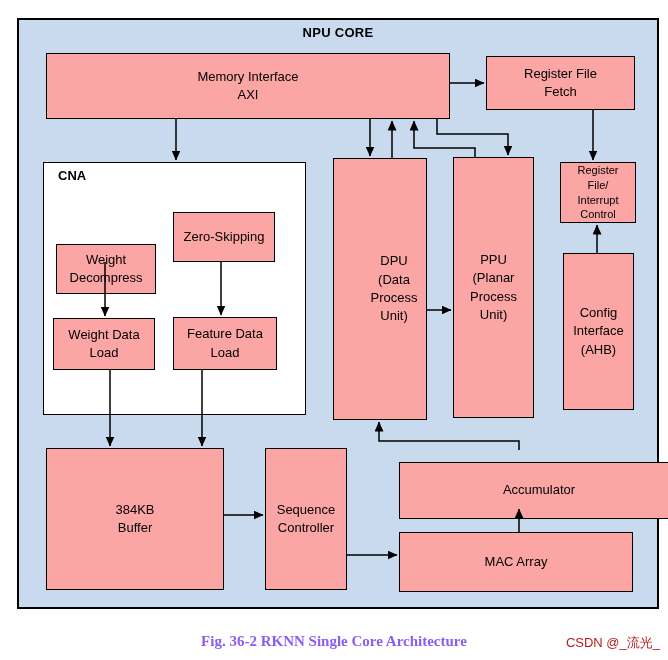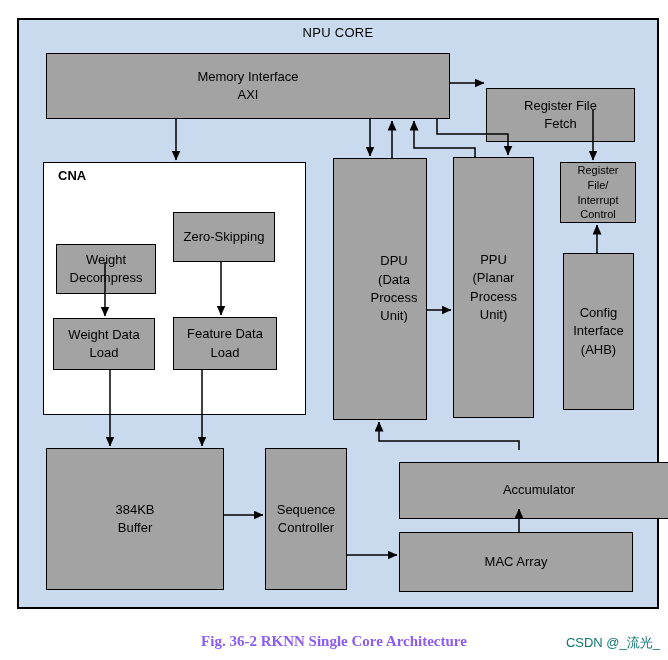--- a/index.html
+++ b/index.html
@@ -6,33 +6,33 @@
   .stage{
     position:relative;width:668px;height:660px;background:#ffffff;
     font-family:"Liberation Sans",sans-serif;color:#000;overflow:hidden;
   }
   .core{
     position:absolute;left:17px;top:18px;width:642px;height:591px;
     background:#c9d9ee;border:2px solid #000;box-sizing:border-box;
   }
   .core-title{
     position:absolute;left:17px;top:25px;width:642px;text-align:center;
-    font-size:13px;font-weight:400;letter-spacing:.3px;
+    font-size:13px;font-weight:700;letter-spacing:.3px;
   }
   .node{
-    position:absolute;background:#a3a3a3;border:1.6px solid #000;box-sizing:border-box;
+    position:absolute;background:#fca5a5;border:1.6px solid #000;box-sizing:border-box;
     display:flex;align-items:center;justify-content:center;text-align:center;
     font-size:13px;line-height:1.42;white-space:pre-line;z-index:2;
   }
   .container-label{
     position:absolute;font-size:13px;font-weight:700;z-index:3;white-space:pre-line;
   }
   
   .n-mi  {left:46px; top:53px;  width:404px;height:66px;}
-  .n-rff {left:486px;top:56px;  width:149px;height:54px;margin-top:32px;}
+  .n-rff {left:486px;top:56px;  width:149px;height:54px;}
   .n-cna {left:43px; top:162px; width:263px;height:253px;background:#fff;}
   .l-cna {left:58px; top:168px;}
   .n-wd  {left:56px; top:212px; width:100px;height:50px;margin-top:32px;}
   .n-zs  {left:173px;top:212px; width:102px;height:50px;}
   .n-wdl {left:53px; top:318px; width:102px;height:52px;}
   .n-fdl {left:173px;top:317px; width:104px;height:53px;}
   .n-dpu {left:333px;top:158px; width:94px; height:262px;padding-left:28px;}
   .n-ppu {left:453px;top:157px; width:81px; height:261px;}
   .n-rfic{left:560px;top:162px; width:76px; height:61px;font-size:11px;line-height:1.32;}
   .n-cfg {left:563px;top:253px; width:71px; height:157px;}
@@ -40,21 +40,21 @@
   .n-seq {left:265px;top:448px; width:82px; height:142px;}
   .n-acc {left:399px;top:462px; width:280px;height:57px;}
   .n-mac {left:399px;top:532px; width:234px;height:60px;}
   .wires{position:absolute;left:0;top:0;width:668px;height:660px;z-index:4;pointer-events:none;}
   .wires line,.wires polyline{stroke:#000;stroke-width:1.5;fill:none;}
   .caption{
     position:absolute;left:0;top:633px;width:668px;text-align:center;
     font-family:"Liberation Serif",serif;font-weight:700;font-size:15px;color:#8b5cf6;
   }
   .watermark{
-    position:absolute;top:634px;right:8px;font-size:13px;color:#0f766e;
+    position:absolute;top:634px;right:8px;font-size:13px;color:#b91c1c;
     font-family:"Liberation Sans",sans-serif;
   }
 </style>
 </head>
 <body>
 
 <div class="stage">
 
   <div class="core"></div>
   <div class="core-title">NPU CORE</div>

